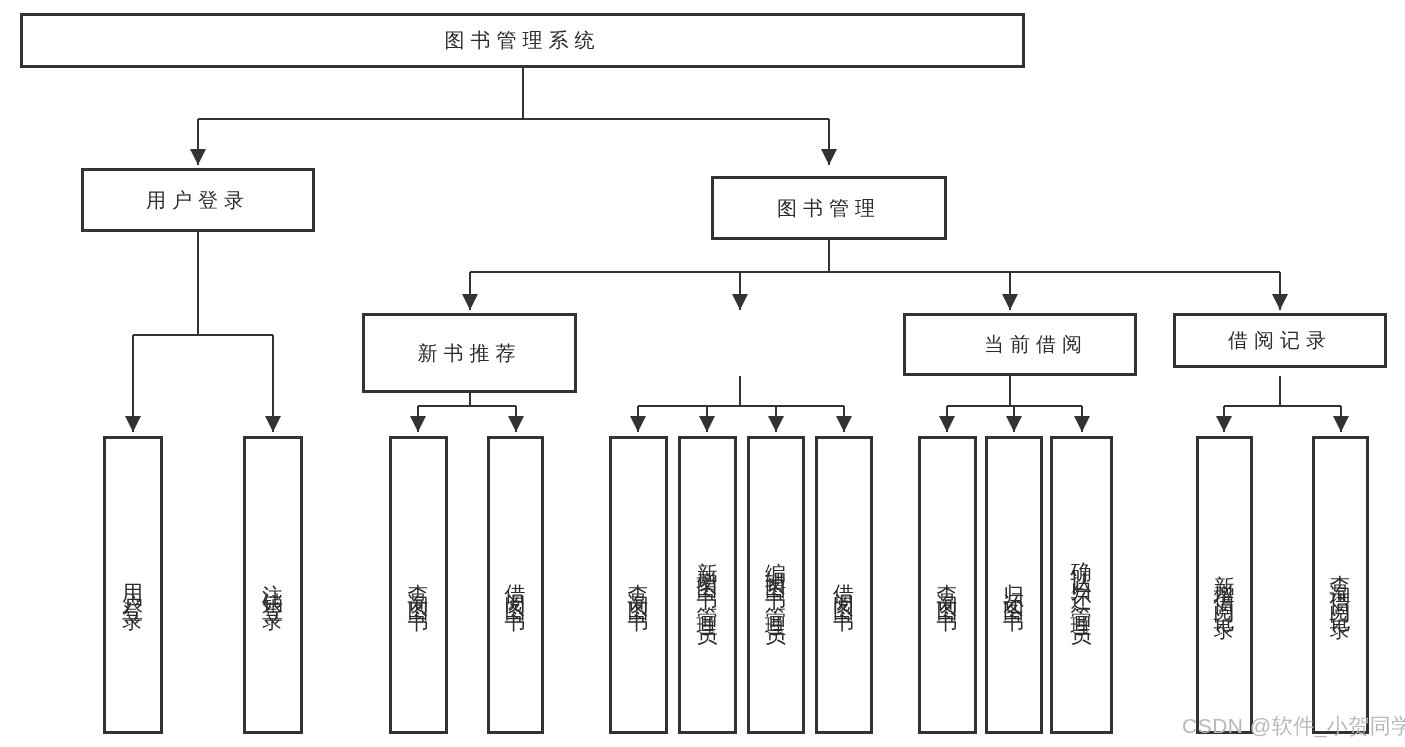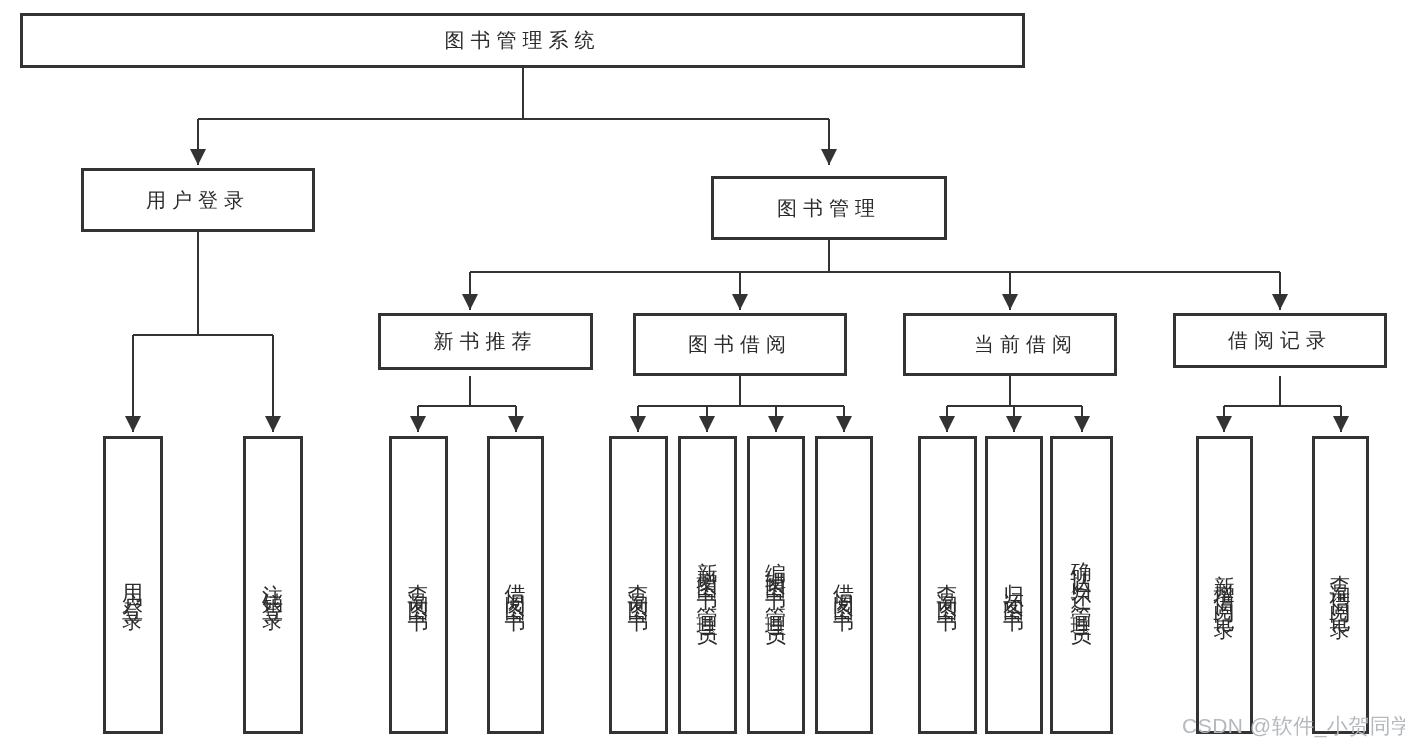--- a/index.html
+++ b/index.html
@@ -83,27 +83,24 @@
     <span>图书管理系统</span>
   </div>
 
   <div class="node hbox" style="left:81px;top:168px;width:234px;height:64px;">
     <span>用户登录</span>
   </div>
   <div class="node hbox" style="left:711px;top:176px;width:236px;height:64px;">
     <span>图书管理</span>
   </div>
 
-  <div class="node hbox" style="left:362px;top:313px;width:215px;height:57px;margin-left:16px;">
+  <div class="node hbox" style="left:362px;top:313px;width:215px;height:80px;">
     <span>新书推荐</span>
   </div>
-  <div class="node hbox" style="left:633px;top:313px;width:214px;height:63px;">
-    <span>图书借阅</span>
-  </div>
-  <div class="node hbox" style="left:903px;top:313px;width:214px;height:63px;padding-left:32px;">
+  <div class="node hbox" style="left:903px;top:313px;width:234px;height:63px;padding-left:32px;">
     <span>当前借阅</span>
   </div>
   <div class="node hbox" style="left:1173px;top:313px;width:214px;height:55px;">
     <span>借阅记录</span>
   </div>
 
   <div class="node vbox" style="left:103px;width:60px;">
     <span class="vlabel">用户登录</span>
   </div>
   <div class="node vbox" style="left:243px;width:60px;">

